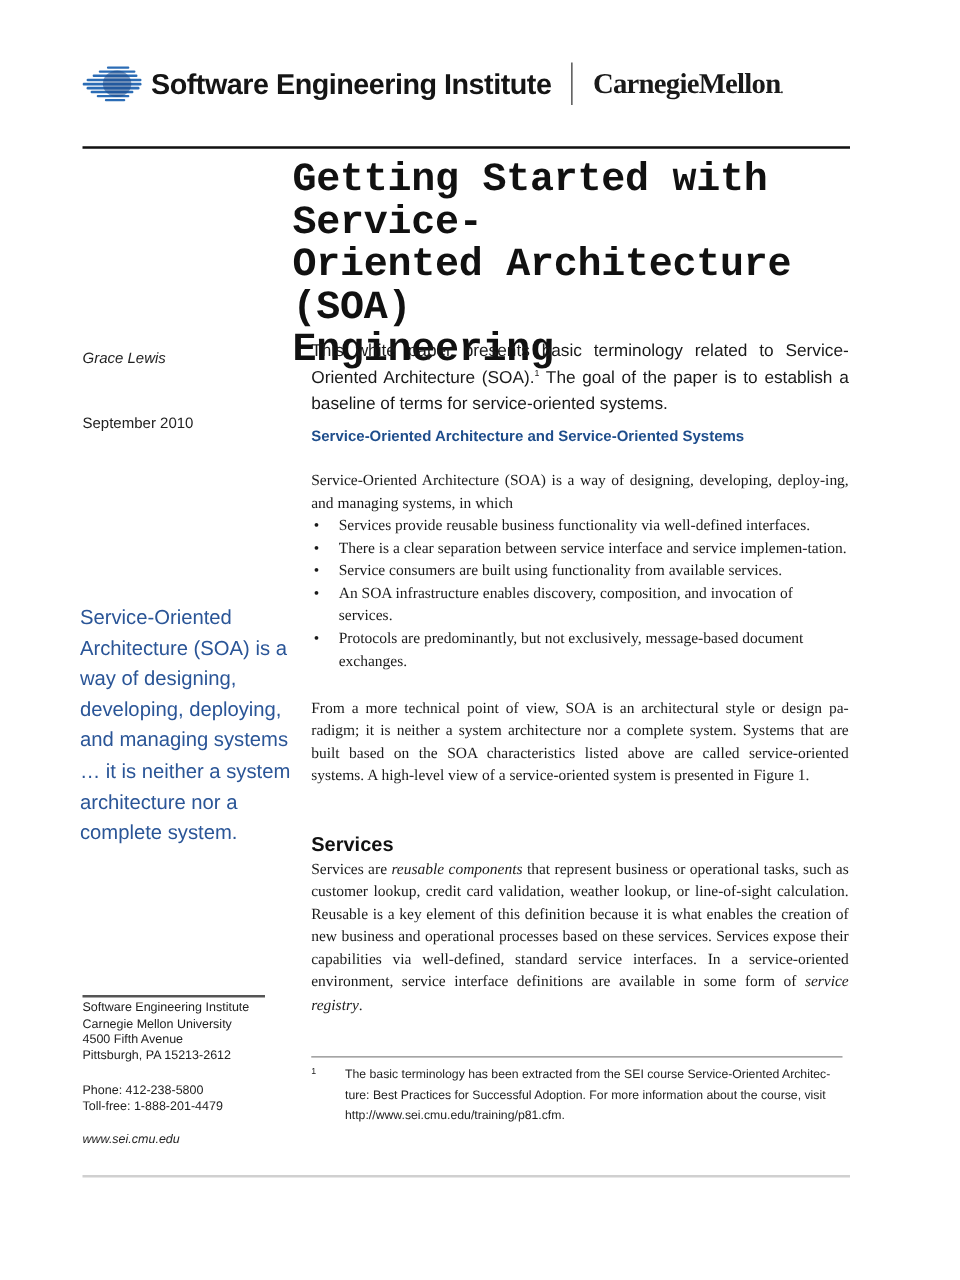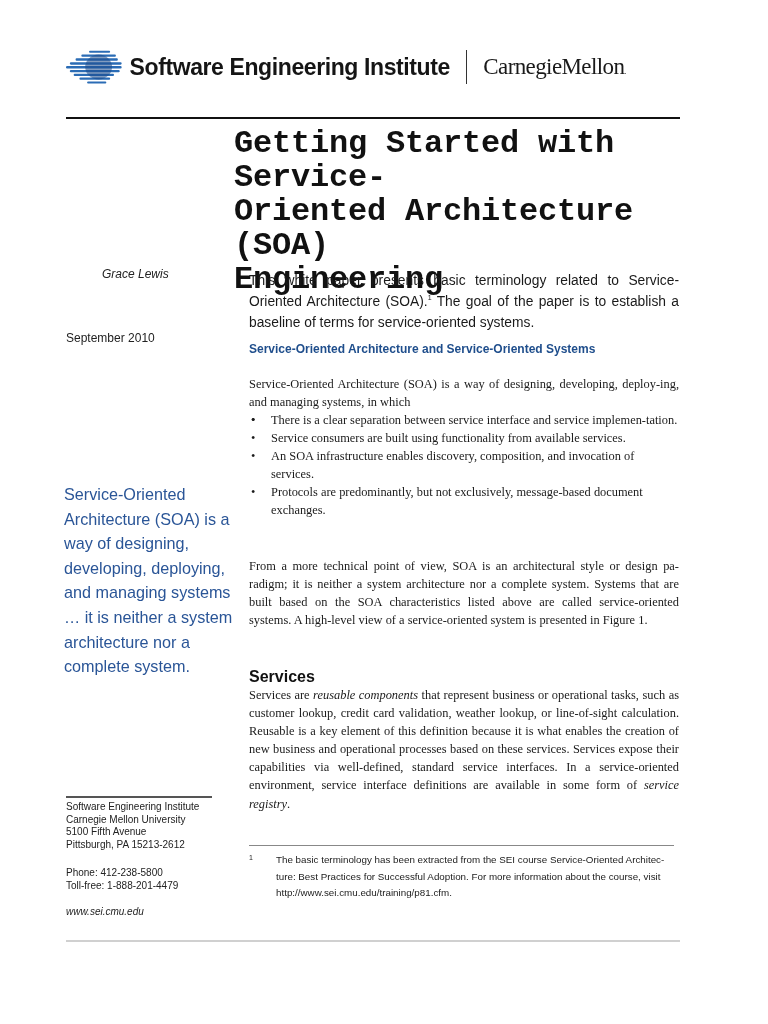--- a/index.html
+++ b/index.html
@@ -39,21 +39,21 @@
       white-space: nowrap;
     }
     .header-divider {
       width: 1.5px;
       height: 34px;
       background: #333;
       margin: 0 16px 0 16px;
     }
     .cmu-name {
       font-family: "Liberation Serif", serif;
-      font-weight: normal;
+      font-weight: bold;
       font-size: 23px;
       letter-spacing: -0.6px;
       color: #1a1a1a;
       white-space: nowrap;
     }
     .cmu-mark {
       font-family: "Liberation Serif", serif;
       font-size: 9px;
       color: #1a1a1a;
       vertical-align: baseline;
@@ -79,25 +79,24 @@
       font-size: 32px;
       line-height: 34px;
       color: #111;
       letter-spacing: -0.2px;
     }
 
     
     .author {
       position: absolute;
       left: 66px;
-      top: 267px;
+      top: 279px;
       font-size: 12px;
       font-style: italic;
       color: #222;
-      margin-left: 36px;
     }
     .date {
       position: absolute;
       left: 66px;
       top: 331px;
       font-size: 12px;
       color: #222;
     }
     .pull-quote {
       position: absolute;
@@ -296,37 +295,37 @@
 
 <div class="author">Grace Lewis</div>
 <div class="date">September 2010</div>
 
 <div class="pull-quote">Service-Oriented Architecture (SOA) is a way of designing, developing, deploying, and managing systems … it is neither a system architecture nor a complete system.</div>
 
 <div class="sidebar-rule"></div>
 <div class="address">
   <div>Software Engineering Institute</div>
   <div>Carnegie Mellon University</div>
-  <div>5100 Fifth Avenue</div>
+  <div>4500 Fifth Avenue</div>
   <div>Pittsburgh, PA 15213-2612</div>
 </div>
 <div class="contact">
   <div>Phone: 412-238-5800</div>
   <div>Toll-free: 1-888-201-4479</div>
 </div>
 <div class="website">www.sei.cmu.edu</div>
 
 <p class="intro"><span>This white paper presents basic terminology related to Service-Oriented Architecture (SOA).</span><sup>1</sup><span> The goal of the paper is to establish a baseline of terms for service-oriented systems.</span></p>
 
 <h2 class="section-heading-blue">Service-Oriented Architecture and Service-Oriented Systems</h2>
 
 <p class="soa-def body-serif">Service-Oriented Architecture (SOA) is a way of designing, developing, deploy-ing, and managing systems, in which</p>
 
 <ul class="bullets body-serif">
-  <li><span class="dot">•</span></li>
+  <li><span class="dot">•</span><span>Services provide reusable business functionality via well-defined interfaces.</span></li>
   <li><span class="dot">•</span><span>There is a clear separation between service interface and service implemen-tation.</span></li>
   <li><span class="dot">•</span><span>Service consumers are built using functionality from available services.</span></li>
   <li><span class="dot">•</span><span>An SOA infrastructure enables discovery, composition, and invocation of services.</span></li>
   <li><span class="dot">•</span><span>Protocols are predominantly, but not exclusively, message-based document exchanges.</span></li>
 </ul>
 
 <p class="technical body-serif">From a more technical point of view, SOA is an architectural style or design pa-radigm; it is neither a system architecture nor a complete system. Systems that are built based on the SOA characteristics listed above are called service-oriented systems. A high-level view of a service-oriented system is presented in Figure 1.</p>
 
 <h2 class="section-heading-black">Services</h2>
 

